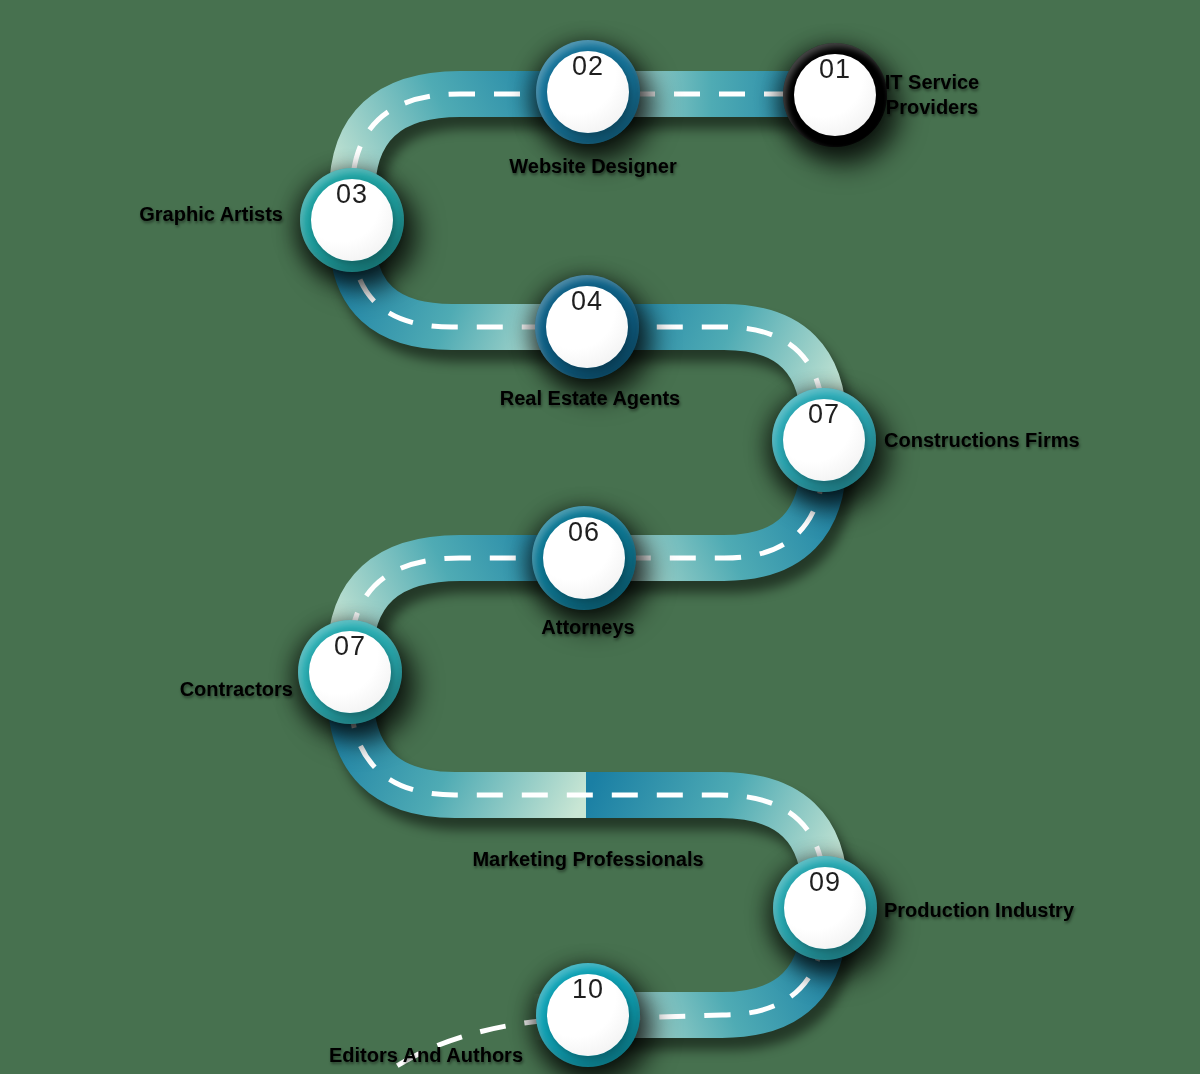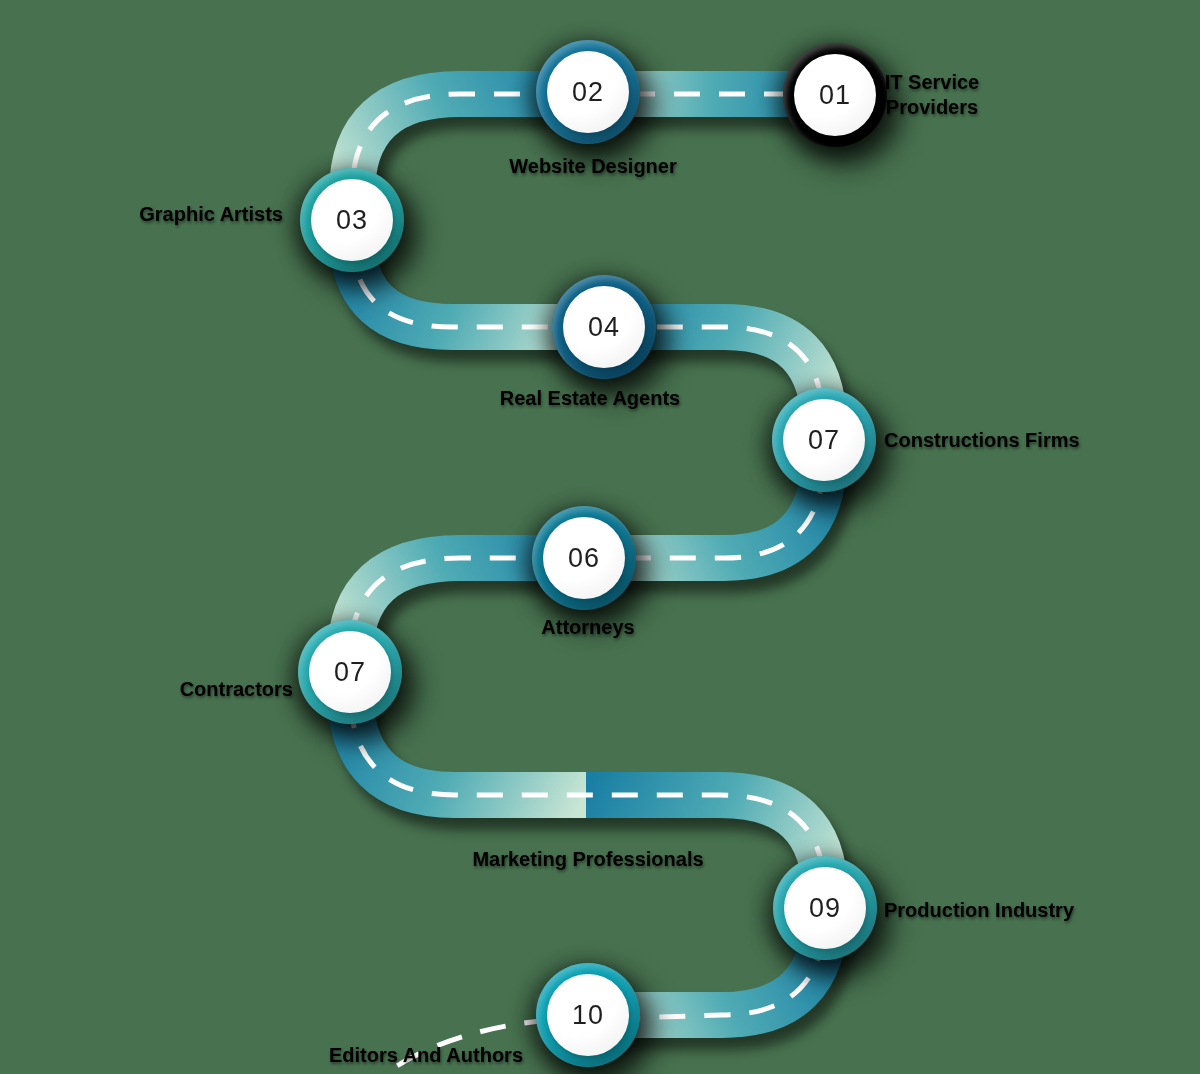--- a/index.html
+++ b/index.html
@@ -28,21 +28,21 @@
     box-shadow:
       10px 14px 26px 4px rgba(0,0,0,0.72),
       -6px 4px 20px 2px rgba(0,0,0,0.45),
       inset 3px 4px 6px rgba(255,255,255,0.28),
       inset -3px -5px 8px rgba(0,0,0,0.28);
   }
   .disc{
     width:82px;height:82px;border-radius:50%;
     background:radial-gradient(circle at 35% 28%, #ffffff 50%, #f4f4f4 78%, #e3e3e3 100%);
     box-shadow:3px 5px 9px rgba(0,0,0,0.4);
-    display:flex;align-items:center;justify-content:center;
+    display:flex;align-items:flex-start;justify-content:center;
   }
   .num{
     font-family:"Liberation Sans", sans-serif;
     font-size:27px;color:#1f1f1f;letter-spacing:1px;
   }
 </style>
 </head>
 <body style="background: rgb(71, 113, 79);">
 
 <div id="stage">
@@ -144,21 +144,21 @@
       </span>
       </span>
     </div>
   <div class="node" style="left:352px;top:220px;">
     <span class="ring" style="background: rgb(31, 163, 163);">
       <span class="disc">
         <span class="num">03</span>
       </span>
       </span>
     </div>
-  <div class="node" style="left:604px;top:327px;">
+  <div class="node" style="left:587px;top:327px;">
     <span class="ring" style="background: rgb(15, 98, 136);">
       <span class="disc">
         <span class="num">04</span>
       </span>
       </span>
     </div>
   <div class="node" style="left:824px;top:440px;">
     <span class="ring" style="background: rgb(43, 170, 182);">
       <span class="disc">
         <span class="num">07</span>

